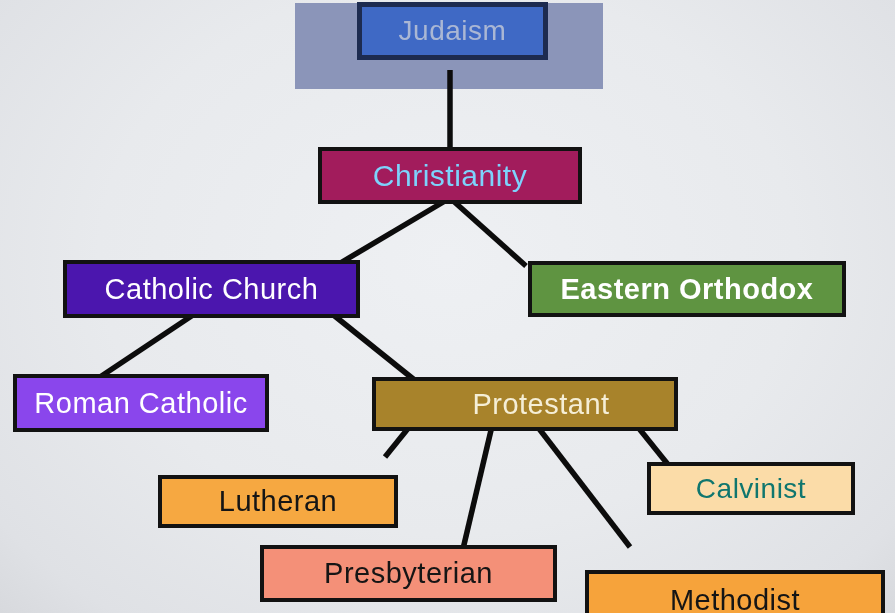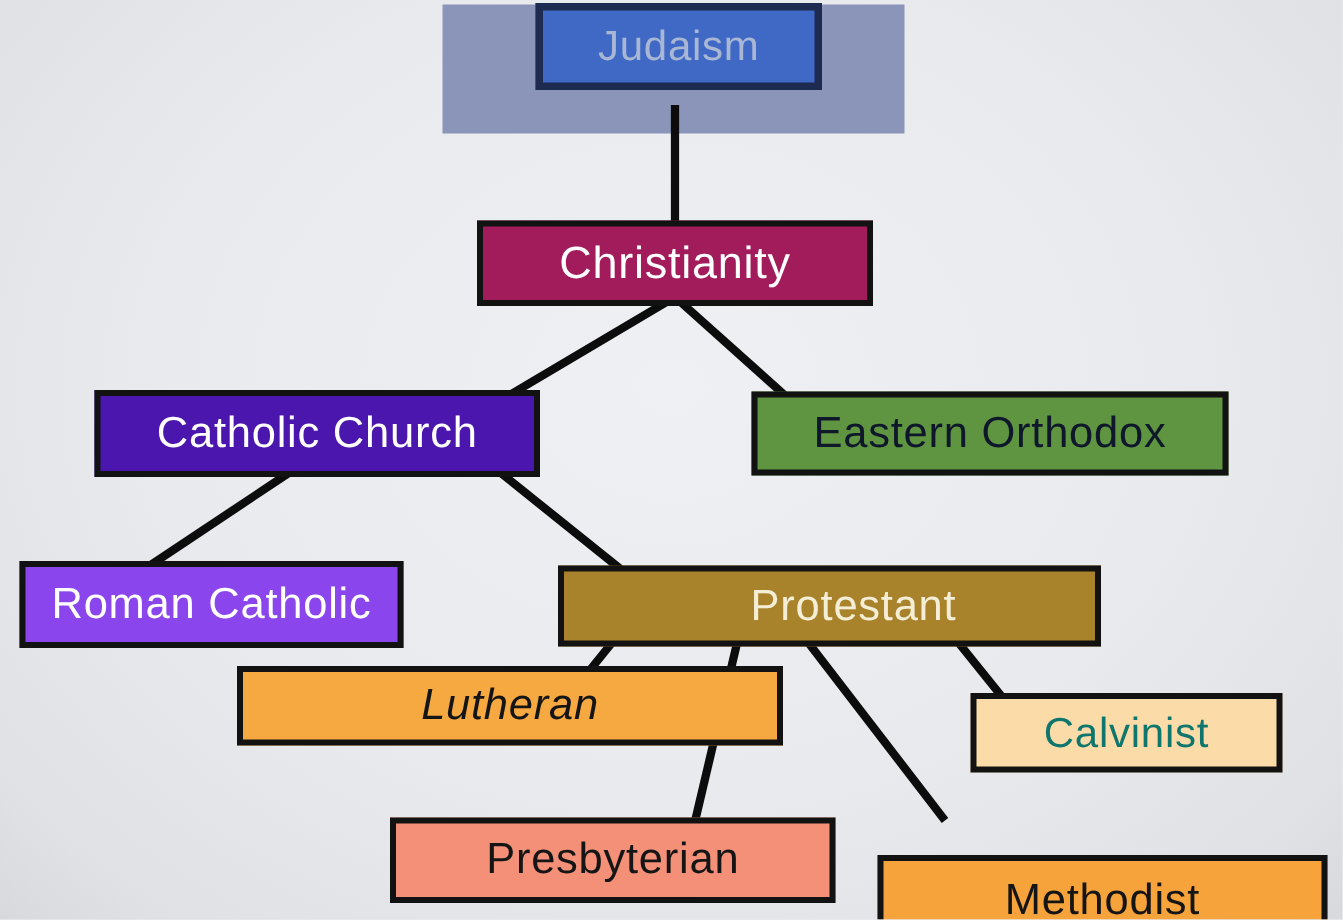--- a/index.html
+++ b/index.html
@@ -45,41 +45,41 @@
   }
   .node-judaism {
     left: 357px; top: 2px; width: 191px; height: 58px;
     background: #3f69c5;
     border: 5px solid #1d2b50;
     color: #aab7d4;
     font-size: 28px;
   }
   .node-christianity {
     left: 318px; top: 147px; width: 264px; height: 57px;
-    background: #a21c5c; color: #ffffff; font-size: 30px;
+    background: #a21c5c; color: #7dd3fc; font-size: 30px;
   }
   .node-catholic-church {
     left: 63px; top: 260px; width: 297px; height: 58px;
     background: #4b16ae; color: #ffffff;
   }
   .node-eastern-orthodox {
-    left: 501px; top: 261px; width: 318px; height: 56px;
-    background: #5f9441; color: #0f172a;
+    left: 528px; top: 261px; width: 318px; height: 56px;
+    background: #5f9441; color: #ffffff; font-weight: bold;
   }
   .node-roman-catholic {
     left: 13px; top: 374px; width: 256px; height: 58px;
     background: #8a46ec; color: #ffffff;
   }
   .node-protestant {
-    left: 372px; top: 377px; width: 362px; height: 54px;
+    left: 372px; top: 377px; width: 306px; height: 54px;
     background: #a8832b; color: #f5eed6; padding-left: 32px;
   }
   .node-lutheran {
-    left: 158px; top: 444px; width: 364px; height: 53px;
-    background: #f6a841; color: #151515; font-style: italic;
+    left: 158px; top: 475px; width: 240px; height: 53px;
+    background: #f6a841; color: #151515;
   }
   .node-calvinist {
     left: 647px; top: 462px; width: 208px; height: 53px;
     background: #fbdca8; color: #0f766e; font-size: 28px;
   }
   .node-presbyterian {
     left: 260px; top: 545px; width: 297px; height: 57px;
     background: #f49078; color: #151515;
   }
   .node-methodist {

